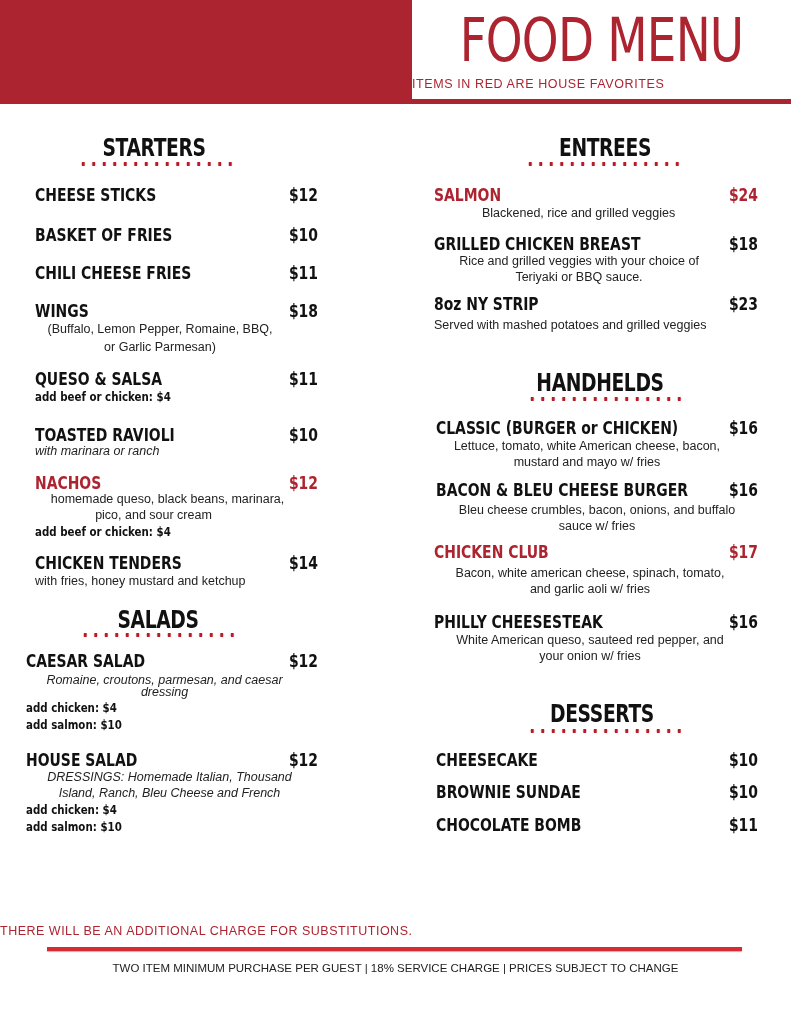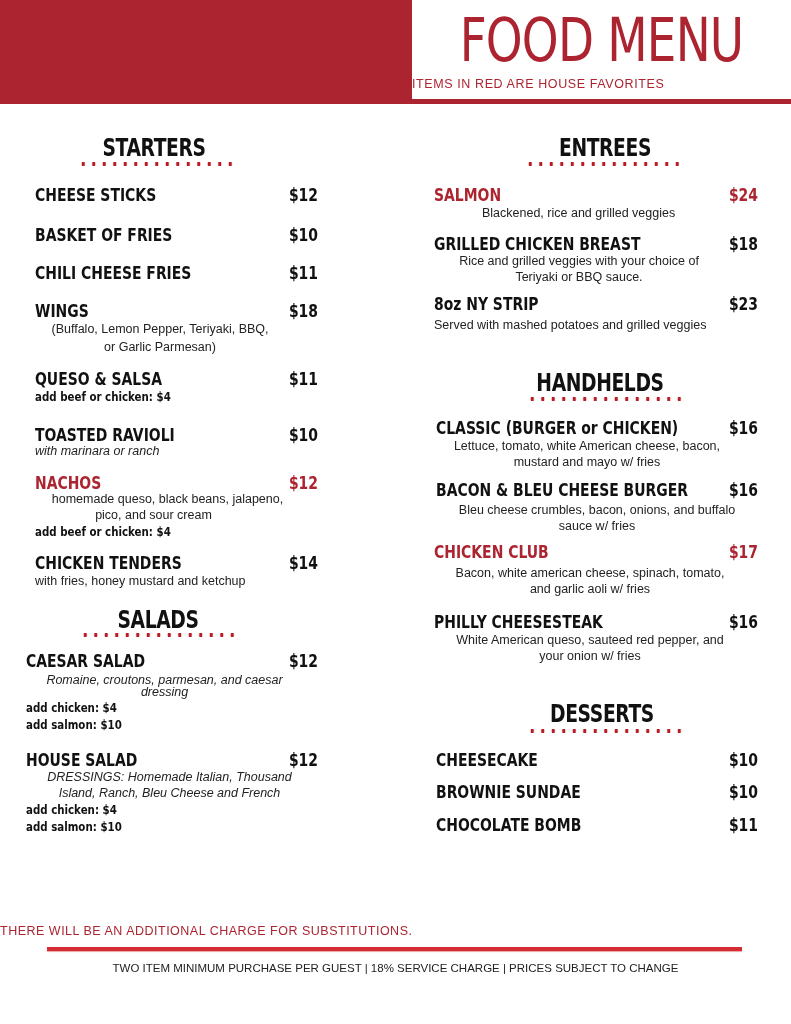--- a/index.html
+++ b/index.html
@@ -49,34 +49,34 @@
   <div class="price" style="left:258px; width:60px; top:185px;">$12</div>
 
   <div class="name" style="left:35px; top:225px;">BASKET OF FRIES</div>
   <div class="price" style="left:258px; width:60px; top:225px;">$10</div>
 
   <div class="name" style="left:35px; top:263px;">CHILI CHEESE FRIES</div>
   <div class="price" style="left:258px; width:60px; top:263px;">$11</div>
 
   <div class="name" style="left:35px; top:301px;">WINGS</div>
   <div class="price" style="left:258px; width:60px; top:301px;">$18</div>
-  <div class="desc center" style="left:30px; width:260px; top:321px;">(Buffalo, Lemon Pepper, Teriyaki, BBQ,</div>
+  <div class="desc center" style="left:30px; width:260px; top:321px;">(Buffalo, Lemon Pepper, Romaine, BBQ,</div>
   <div class="desc center" style="left:30px; width:260px; top:339px;">or Garlic Parmesan)</div>
 
   <div class="name" style="left:35px; top:369px;">QUESO &amp; SALSA</div>
   <div class="price" style="left:258px; width:60px; top:369px;">$11</div>
   <div class="addon" style="left:35px; top:389px;">add beef or chicken: $4</div>
 
   <div class="name" style="left:35px; top:425px;">TOASTED RAVIOLI</div>
   <div class="price" style="left:258px; width:60px; top:425px;">$10</div>
   <div class="desc italic" style="left:35px; top:443px;">with marinara or ranch</div>
 
   <div class="name red" style="left:35px; top:473px;">NACHOS</div>
   <div class="price red" style="left:258px; width:60px; top:473px;">$12</div>
-  <div class="desc center" style="left:30px; width:275px; top:491px;">homemade queso, black beans, jalapeno,</div>
+  <div class="desc center" style="left:30px; width:275px; top:491px;">homemade queso, black beans, marinara,</div>
   <div class="desc center" style="left:16px; width:275px; top:507px;">pico, and sour cream</div>
   <div class="addon" style="left:35px; top:524px;">add beef or chicken: $4</div>
 
   <div class="name" style="left:35px; top:553px;">CHICKEN TENDERS</div>
   <div class="price" style="left:258px; width:60px; top:553px;">$14</div>
   <div class="desc" style="left:35px; top:573px;">with fries, honey mustard and ketchup</div>
 </div>
 
 <div>
   <div class="section-title" style="left:58px; top:606px; width:200px;">SALADS</div>

